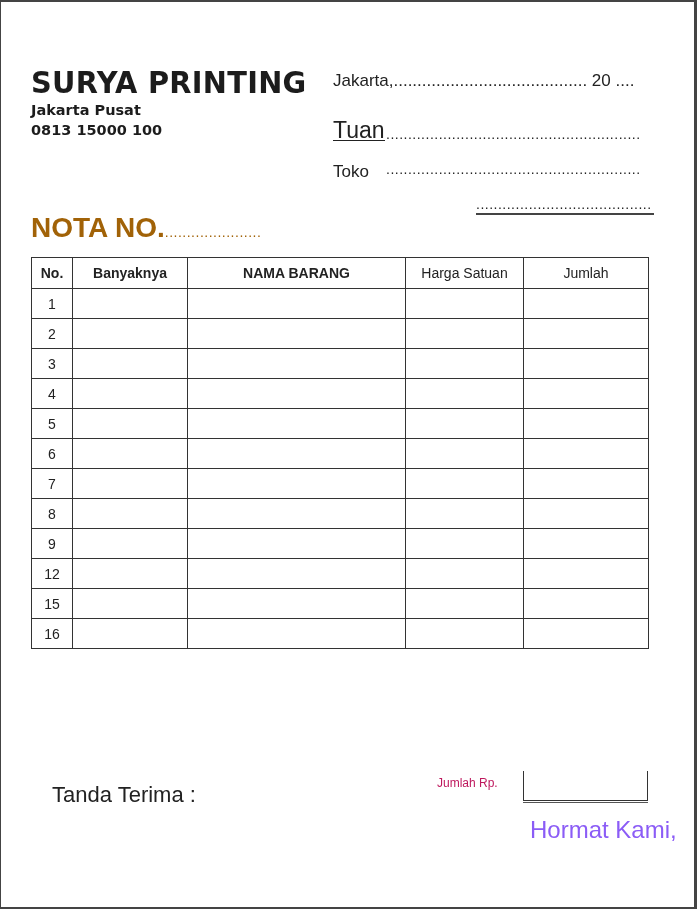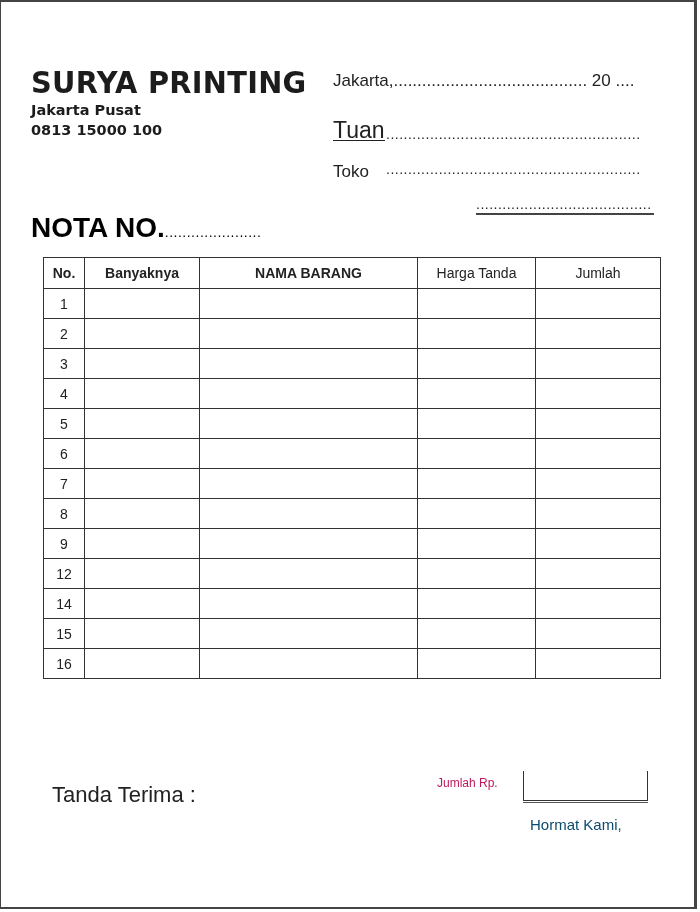--- a/index.html
+++ b/index.html
@@ -37,25 +37,25 @@
       position: absolute; left: 333px; top: 142px; font-size: 17px; color: #222; line-height: 20px; margin-top: 20px;
     }
     .dots {
       position: absolute; font-size: 14px; color: #222; letter-spacing: 0.5px;
       white-space: nowrap; overflow: hidden;
     }
     .dots1 { left: 386px; top: 126px; width: 268px; }
     .dots2 { left: 386px; top: 161px; width: 268px; }
     .dots3 { left: 476px; top: 196px; width: 178px; border-bottom: 2px solid #444; padding-bottom: 1px; }
     .nota {
-      position: absolute; left: 31px; top: 212px; font-size: 28px; font-weight: bold; color: #000000; white-space: nowrap;
+      position: absolute; left: 31px; top: 212px; font-size: 28px; font-weight: bold; color: #a16207; white-space: nowrap;
     }
     .nota-dots { font-size: 14px; font-weight: normal; letter-spacing: 0.5px; }
     table.items {
-      position: absolute; left: 43px; top: 257px;
+      position: absolute; left: 31px; top: 257px;
       border-collapse: collapse; table-layout: fixed;
     }
     table.items th, table.items td {
       border: 1.3px solid #333; padding: 0; text-align: center; color: #222;
     }
     table.items th { height: 30px; font-size: 14px; }
     table.items th.bold { font-weight: bold; }
     table.items th.plain { font-weight: normal; }
     table.items td { height: 29px; font-size: 14px; }
     .col-no { width: 41px; }
@@ -70,21 +70,21 @@
       position: absolute; left: 437px; top: 776px; font-size: 12px; color: #be185d; white-space: nowrap; text-align: right;
     }
     .total-box {
       position: absolute; left: 523px; top: 771px; width: 125px; height: 30px;
       border: 1.3px solid #333; border-top: none; box-sizing: border-box;
     }
     .total-underline {
       position: absolute; left: 523px; top: 802px; width: 125px; height: 1px; background: #555;
     }
     .hormat {
-      position: absolute; left: 530px; top: 816px; font-size: 15px; color: #0c4a6e; white-space: nowrap;
+      position: absolute; left: 530px; top: 816px; font-size: 24px; color: #8b5cf6; white-space: nowrap;
     }
   </style>
 </head>
 <body>
 
 <div class="page"></div>
 
 <div class="brand">SURYA PRINTING</div>
 <div class="addr">Jakarta Pusat</div>
 <div class="phone">0813 15000 100</div>
@@ -106,21 +106,21 @@
       <col class="col-qty">
       <col class="col-name">
       <col class="col-price">
       <col class="col-total">
   </colgroup>
   <thead>
     <tr>
       <th class="bold">No.</th>
       <th class="bold">Banyaknya</th>
       <th class="bold">NAMA BARANG</th>
-      <th class="plain">Harga Tanda</th>
+      <th class="plain">Harga Satuan</th>
       <th class="plain">Jumlah</th>
     </tr>
   </thead>
   <tbody id="rows">
       <tr>
         <td>1</td>
         <td></td>
         <td></td>
         <td></td>
         <td></td>
@@ -176,27 +176,20 @@
       </tr>
       <tr>
         <td>9</td>
         <td></td>
         <td></td>
         <td></td>
         <td></td>
       </tr>
       <tr>
         <td>12</td>
-        <td></td>
-        <td></td>
-        <td></td>
-        <td></td>
-      </tr>
-      <tr>
-        <td>14</td>
         <td></td>
         <td></td>
         <td></td>
         <td></td>
       </tr>
       <tr>
         <td>15</td>
         <td></td>
         <td></td>
         <td></td>

